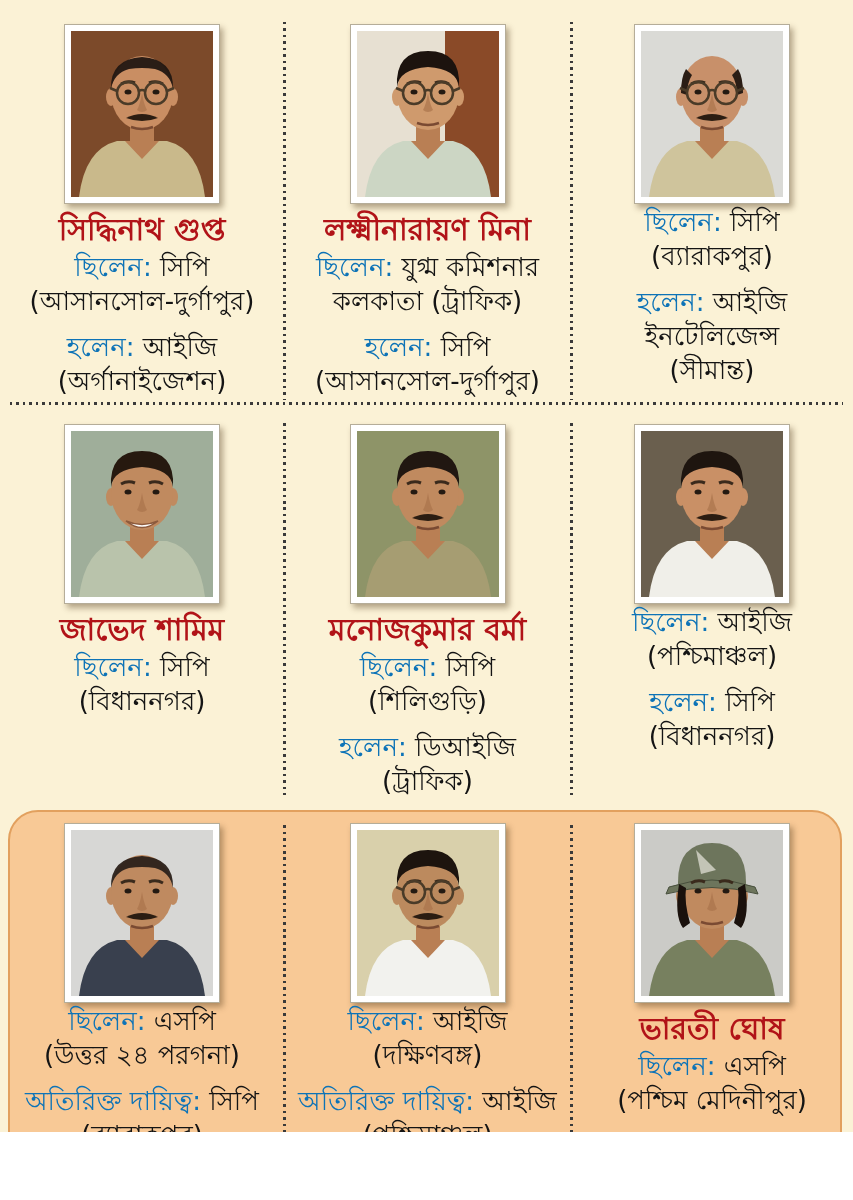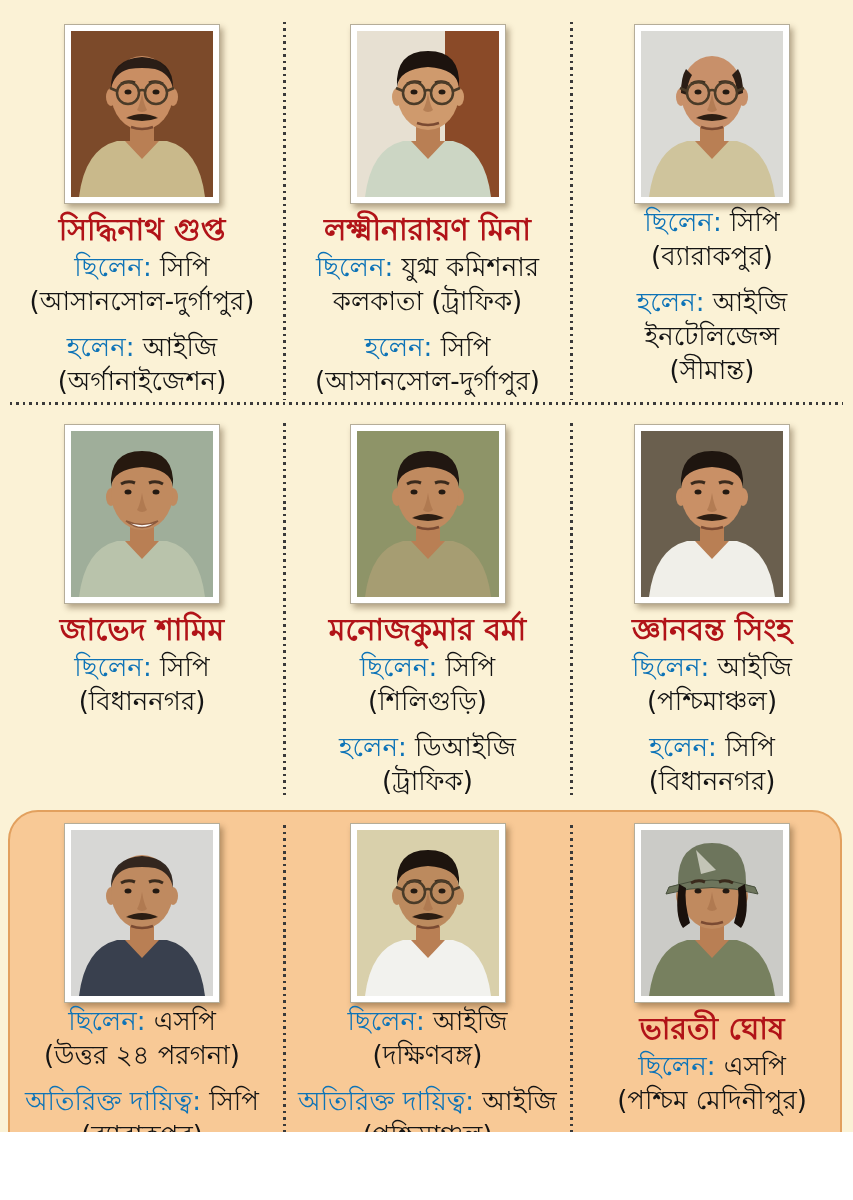--- a/index.html
+++ b/index.html
@@ -290,21 +290,20 @@
               <path d="M50 53 Q57 49 64 52" stroke="#3a2a1c" stroke-width="3" fill="none"></path>
               <path d="M78 52 Q85 49 92 53" stroke="#3a2a1c" stroke-width="3" fill="none"></path>
               <ellipse cx="57" cy="61" rx="3.5" ry="2.5" fill="#241a12"></ellipse>
               <ellipse cx="85" cy="61" rx="3.5" ry="2.5" fill="#241a12"></ellipse>
               <path d="M71 62 Q69 74 66 79 Q71 83 76 79 Q73 74 71 62" fill="#a9744b" opacity="0.7"></path>
               <path d="M55 87 Q71 79 87 87 Q71 93 55 87 Z" fill="#2b1d12"></path>
               <path d="M60 96 Q71 100 82 96" stroke="#7a4a32" stroke-width="2.5" fill="none"></path>
             </svg>
           </div>
     </div>
-    <div class="name">জ্ঞানবন্ত সিংহ</div>
     <p class="block">
       <span class="lbl">ছিলেন:</span>
       <span class="rest">আইজি
 (পশ্চিমাঞ্চল)</span>
     </p>
     <p class="block">
       <span class="lbl">হলেন:</span>
       <span class="rest">সিপি
 (বিধাননগর)</span>
     </p>

